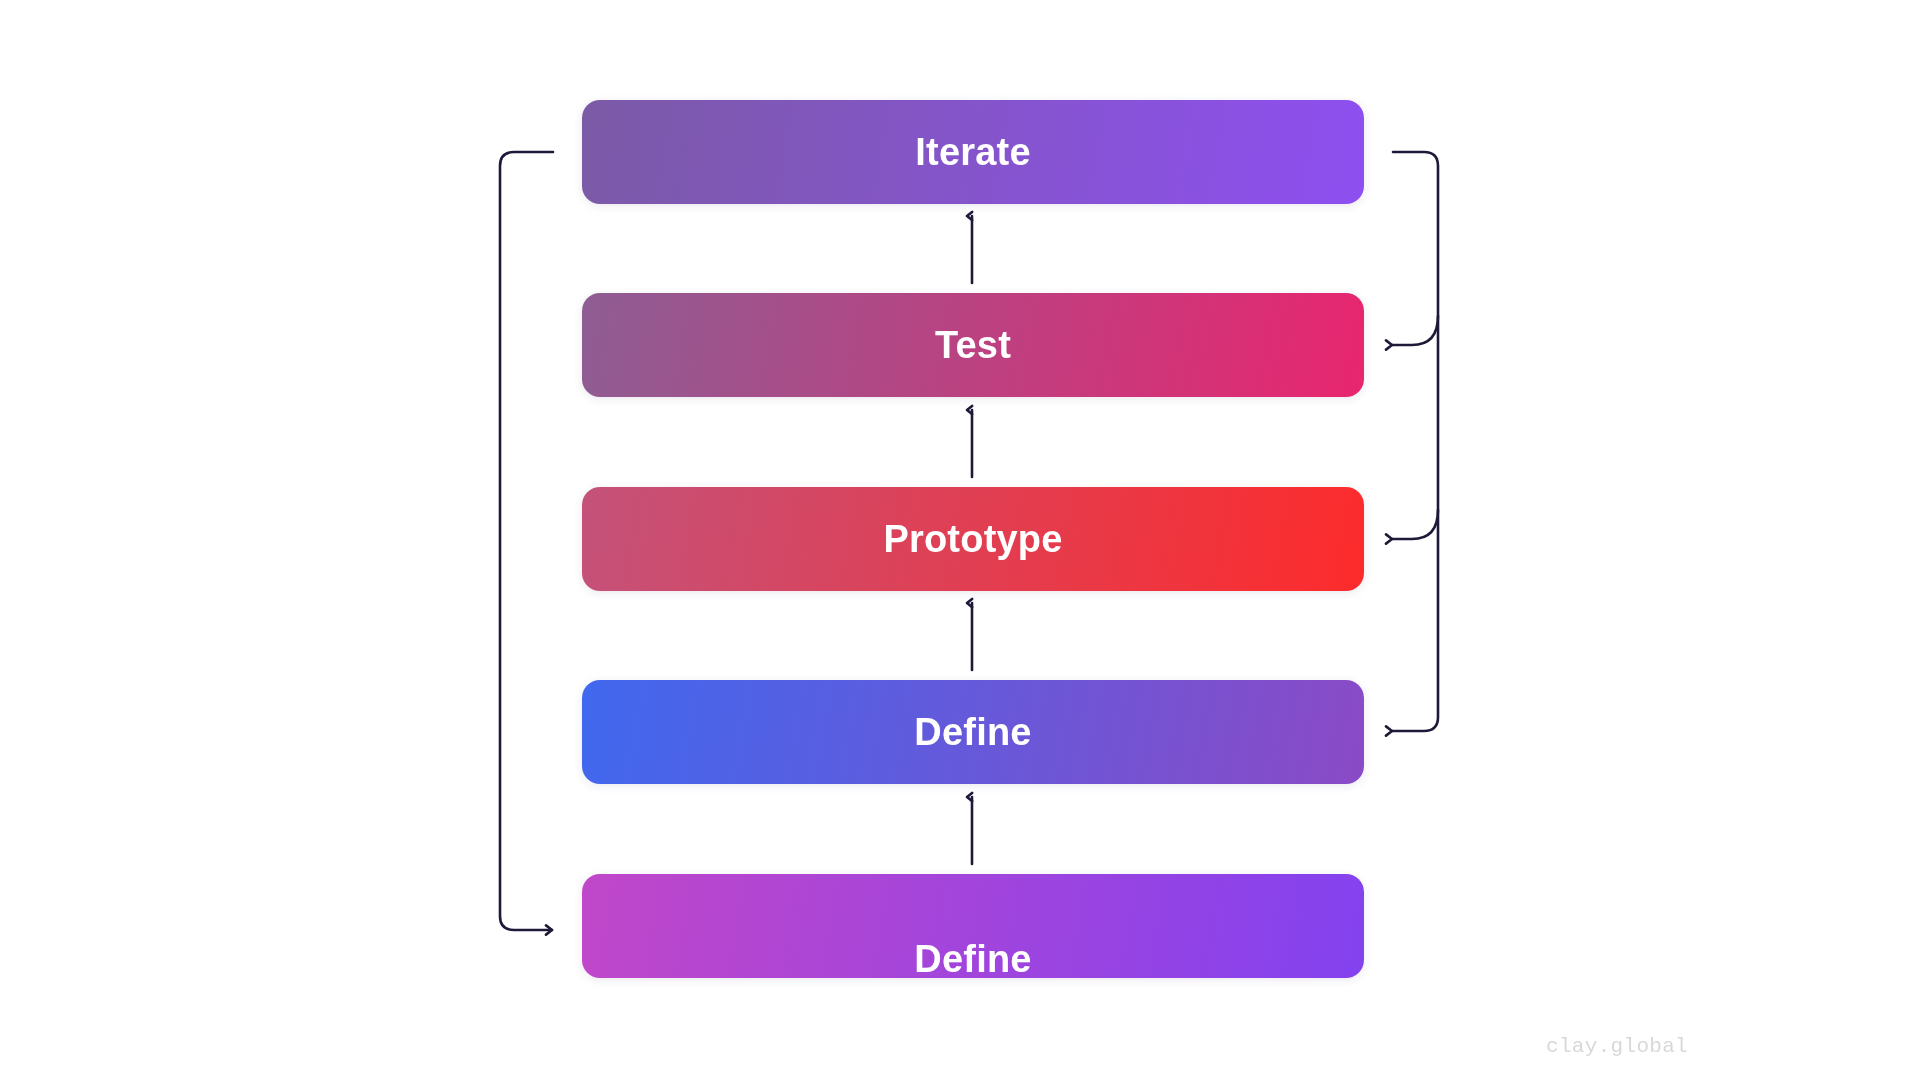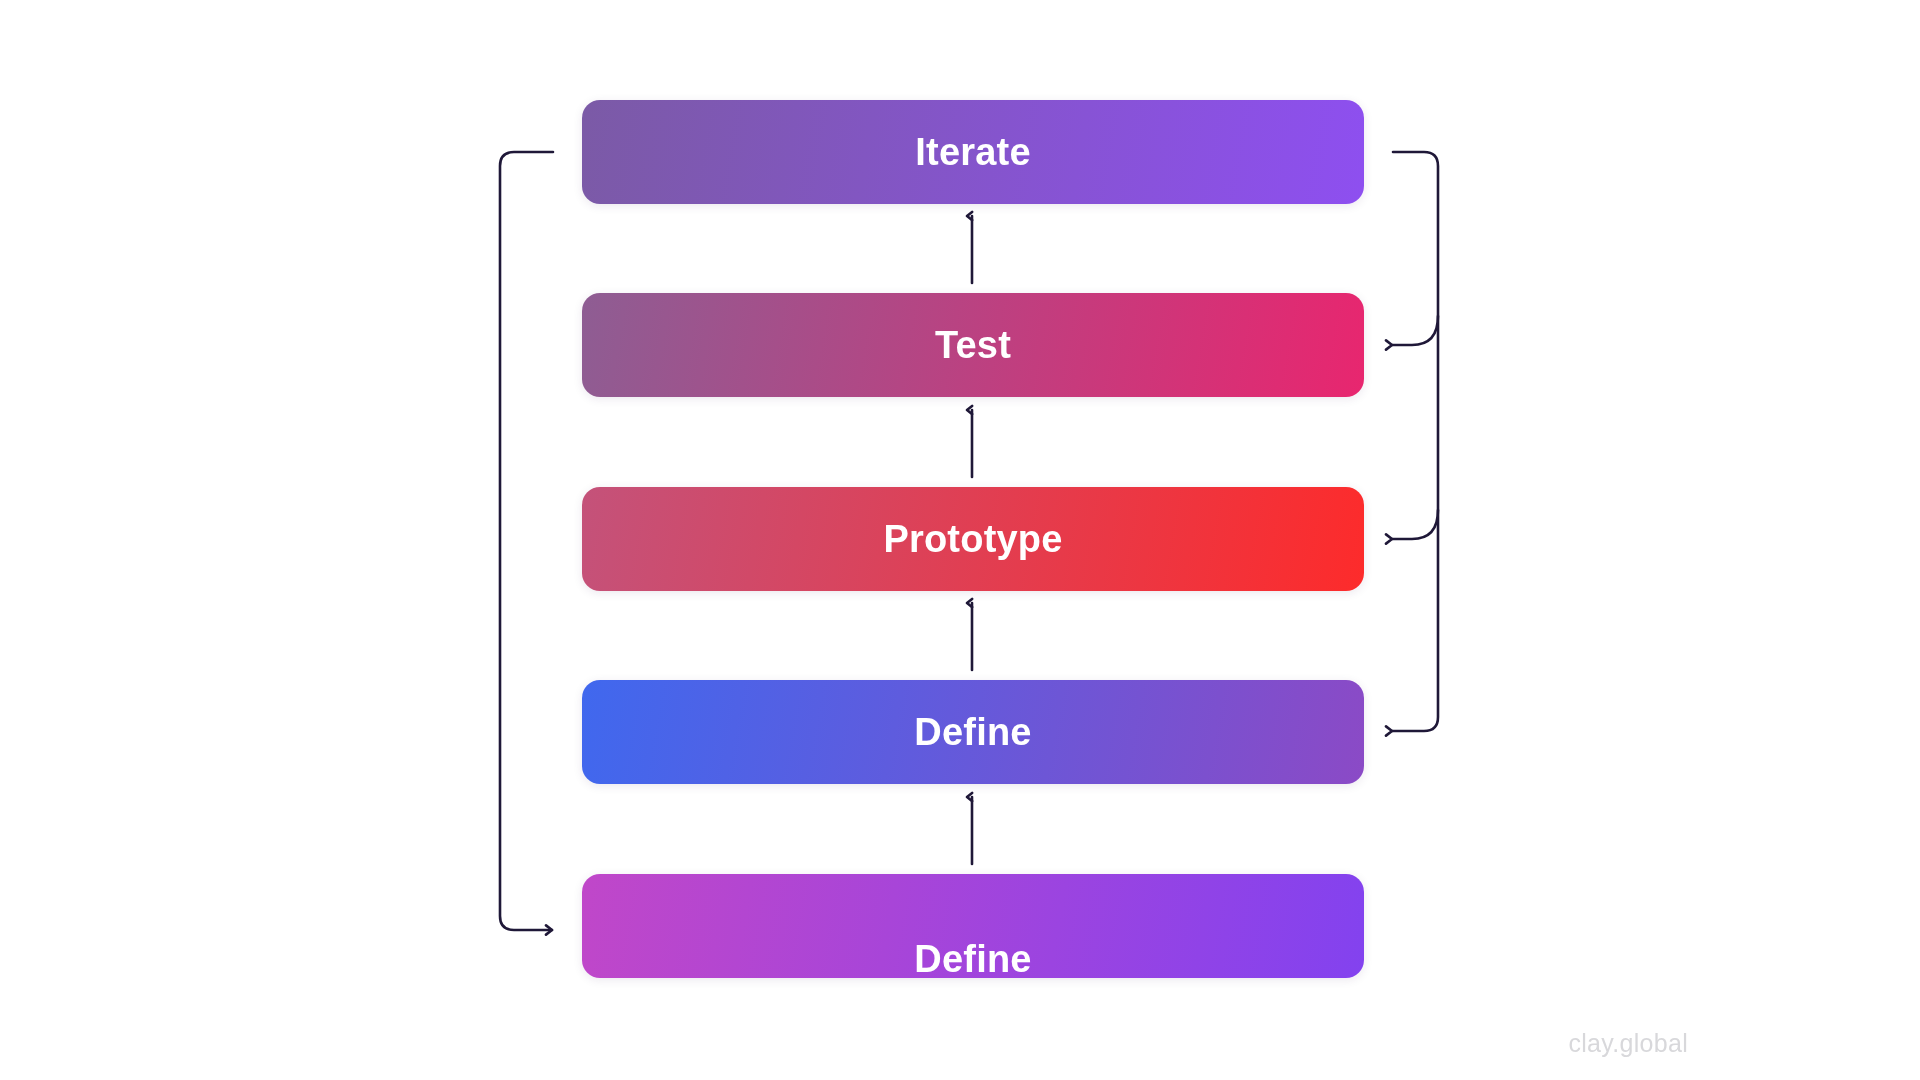--- a/index.html
+++ b/index.html
@@ -65,24 +65,24 @@
   .bar-1 { top: 293px; }
   .bar-2 { top: 487px; }
   .bar-3 { top: 680px; }
   .bar-4 { top: 874px; }
 
   
   #watermark {
     position: absolute;
     right: 38px;
     bottom: 22px;
-    font-size: 25px;
+    font-size: 21px;
     color: #d8d8db;
     letter-spacing: 0.3px;
-    font-family: Liberation Sans, sans-serif;
+    font-family: Liberation Mono, monospace;
     z-index: 3;
     user-select: none;
   }
 </style>
 </head>
 <body style="background: rgb(255, 255, 255);">
 
 <div id="diagram">
 
   <svg id="connectors" viewBox="0 0 1920 1080">

